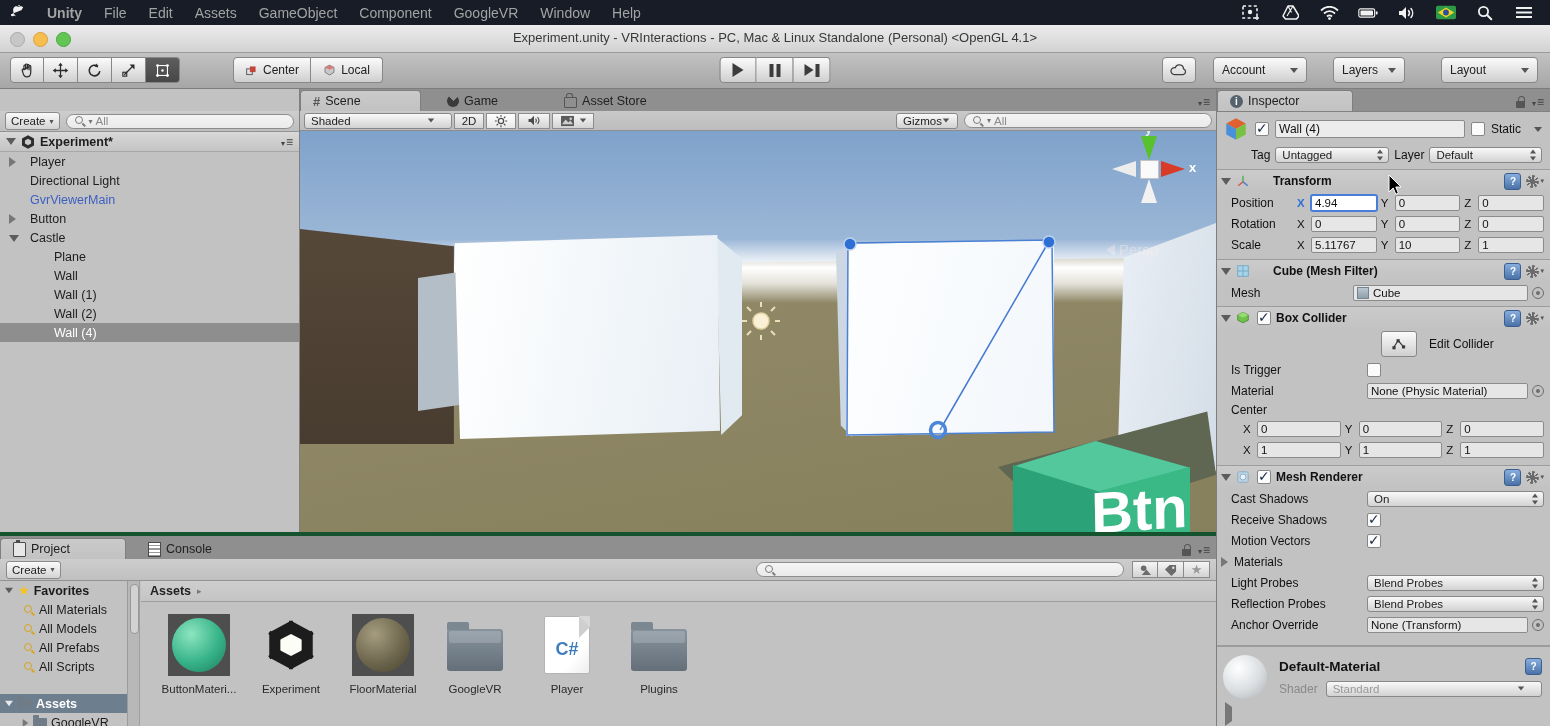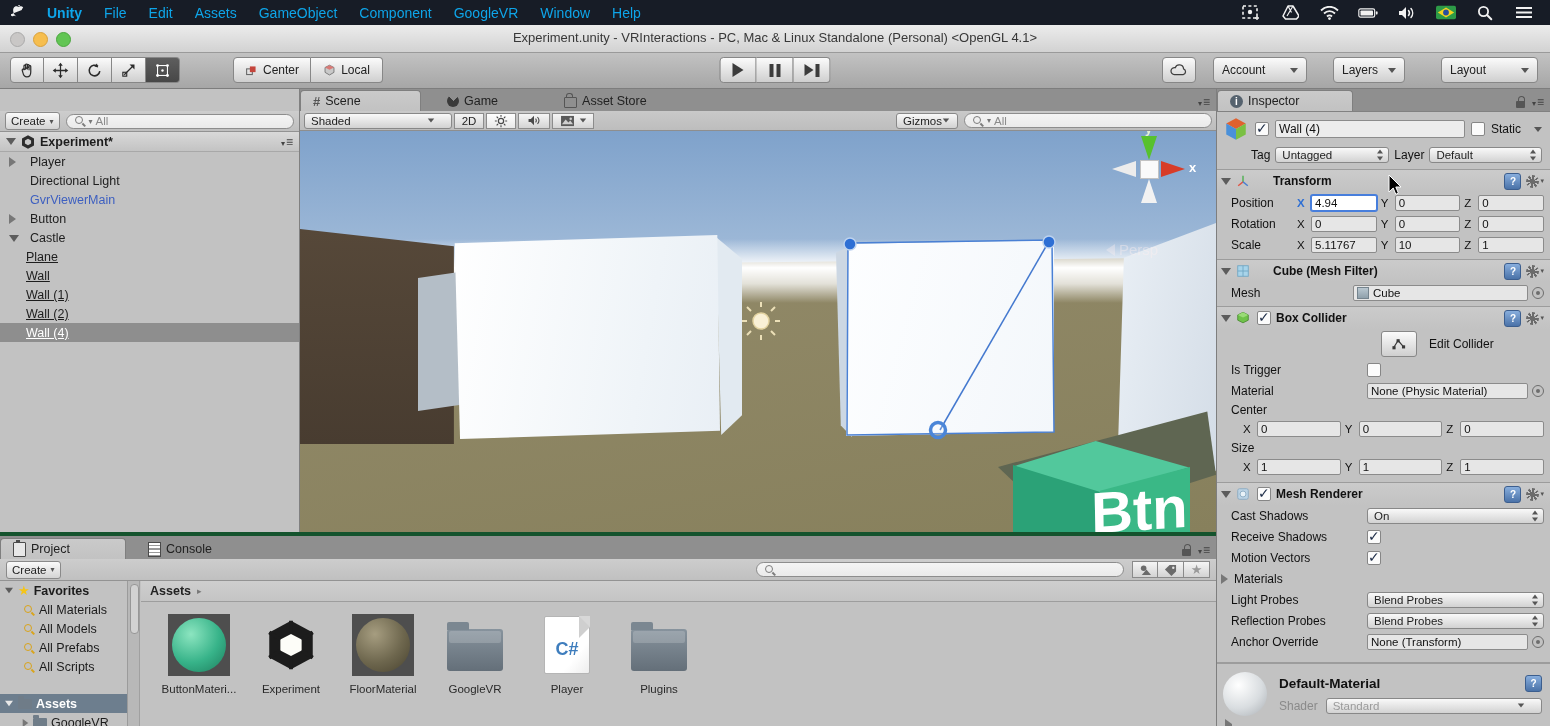--- a/index.html
+++ b/index.html
@@ -1,20 +1,20 @@
 <!DOCTYPE html>
 <html><head>
 <meta charset="utf-8">
 <style>
   html,body{margin:0;padding:0;width:1550px;height:726px;overflow:hidden;
     font-family:"Liberation Sans","DejaVu Sans",sans-serif;background:#b9b9b9;}
   #app{position:absolute;inset:0;width:1550px;height:726px;}
   
   .menubar{position:absolute;left:0;top:0;width:100%;height:25px;background:#171c26;
-    color:#0ea5e9;display:flex;align-items:center;font-size:14px;z-index:50;}
+    color:#a3a3a3;display:flex;align-items:center;font-size:14px;z-index:50;}
   .menubar .mi{padding:0 11px;height:100%;display:flex;align-items:center;}
   .menubar .app-name{font-weight:bold;}
   .mb-status{margin-left:auto;display:flex;align-items:center;gap:19px;padding-right:16px;}
   .sico{display:flex;align-items:center;justify-content:center;width:20px;height:18px;}
   
   .titlebar{position:absolute;left:0;top:25px;width:100%;height:27px;
     background:linear-gradient(#ececec,#d2d2d2);border-bottom:1px solid #9a9a9a;z-index:49;}
   .tl{position:absolute;top:7px;width:13px;height:13px;border-radius:50%;}
   .tl.close{left:10px;background:#c9c7c6;border:1px solid #aaa;}
   .tl.min{left:33px;background:#f6be4f;border:1px solid #d9a13c;}
@@ -97,21 +97,21 @@
   .create-btn{background:linear-gradient(#fafafa,#d4d4d4);border:1px solid #8a8a8a;border-radius:3px;
     height:16px;display:flex;align-items:center;font-size:11.5px;padding:0 5px;color:#222;}
   .create-btn::after{content:"▾";font-size:8px;margin-left:4px;color:#555;}
   .hrows{position:absolute;left:0;right:0;top:44px;bottom:0;overflow:hidden;}
   .scenerow{height:20px;background:linear-gradient(#d9d9d9,#c3c3c3);border-bottom:1px solid #a8a8a8;
     display:flex;align-items:center;gap:4px;padding:0 6px;font-size:12.5px;font-weight:bold;color:#1d1d1d;box-sizing:border-box;}
   .hrow{height:19px;display:flex;align-items:center;font-size:12.5px;color:#1d1d1d;position:relative;}
   .hrow .lbl{margin-left:4px;}
   .hrow.sel{background:#8e8e8e;color:#fff;}
   .hrow .arrw{position:absolute;left:9px;}
-  .ind1{padding-left:26px;} .ind2{padding-left:22px;text-decoration:underline;}
+  .ind1{padding-left:26px;} .ind2{padding-left:50px;}
   .blue-item{color:#3d5fc0;}
   
   .scenewrap{position:absolute;left:300px;top:88px;width:916px;height:444px;background:#c2c2c2;box-sizing:border-box;}
   .stoolbar{position:absolute;left:0;right:0;top:23px;height:20px;background:linear-gradient(#c9c9c9,#bdbdbd);
     border-bottom:1px solid #8e8e8e;display:flex;align-items:center;gap:2px;padding:0 4px;box-sizing:border-box;}
   .sbtn{background:linear-gradient(#f6f6f6,#d4d4d4);border:1px solid #8c8c8c;height:16px;
     display:flex;align-items:center;justify-content:center;font-size:11.5px;color:#222;padding:0 6px;box-sizing:border-box;}
   .canvas{position:absolute;left:0;top:43px;width:916px;height:401px;overflow:hidden;background:linear-gradient(#7fa2cb,#a9c1dc 40%,#d7e3ee 58%,#eef3f8 64%);}
   .cv{position:absolute;}
   
@@ -710,23 +710,20 @@
           <span>Center</span>
         </div>
       <div class="irow" style="padding-left:26px">
         <span class="ax">X</span>
         <span class="fld v3f">0</span>
         <span class="ax">Y</span>
         <span class="fld v3f">0</span>
         <span class="ax">Z</span>
         <span class="fld v3f">0</span>
       </div>
-      <div class="irow" style="height:17px">
-          <span>Size</span>
-        </div>
       <div class="irow" style="padding-left:26px;padding-bottom:5px">
         <span class="ax">X</span>
         <span class="fld v3f">1</span>
         <span class="ax">Y</span>
         <span class="fld v3f">1</span>
         <span class="ax">Z</span>
         <span class="fld v3f">1</span>
       </div>
 
       <div class="chead">

